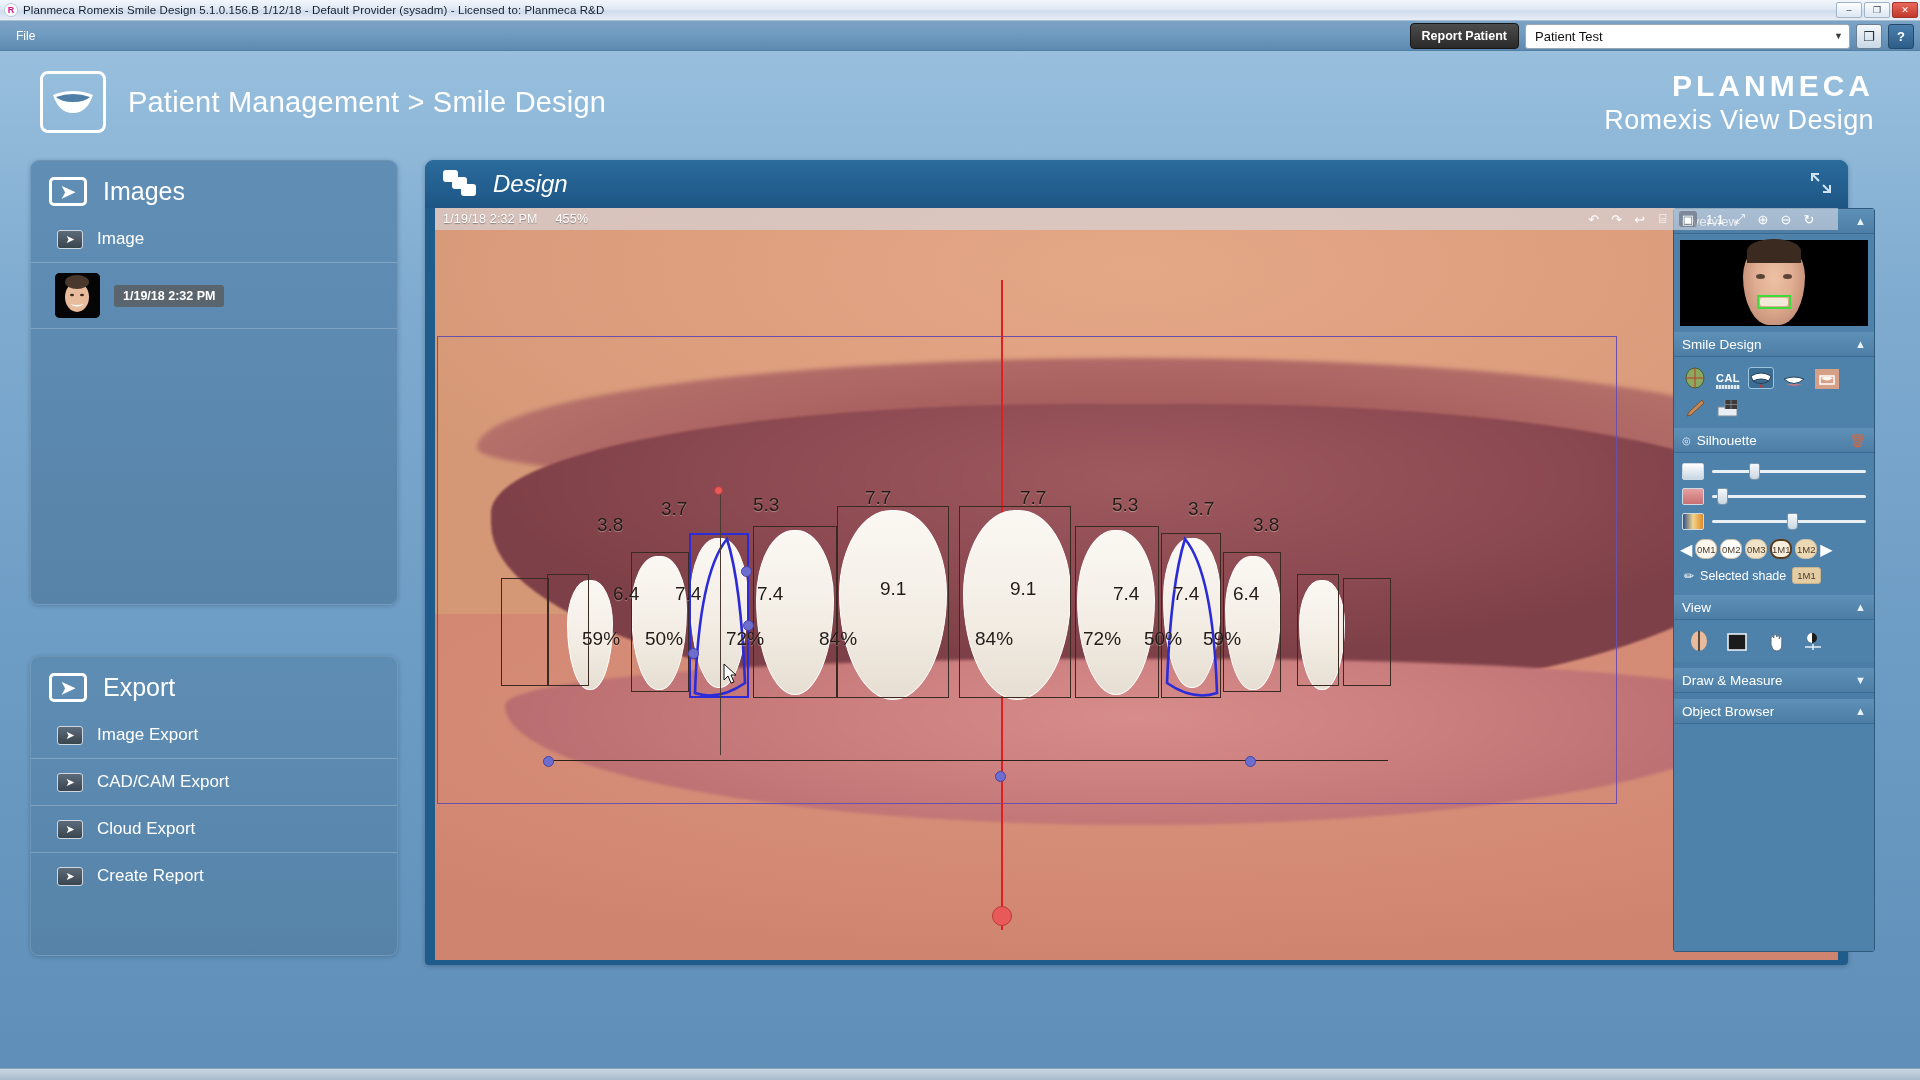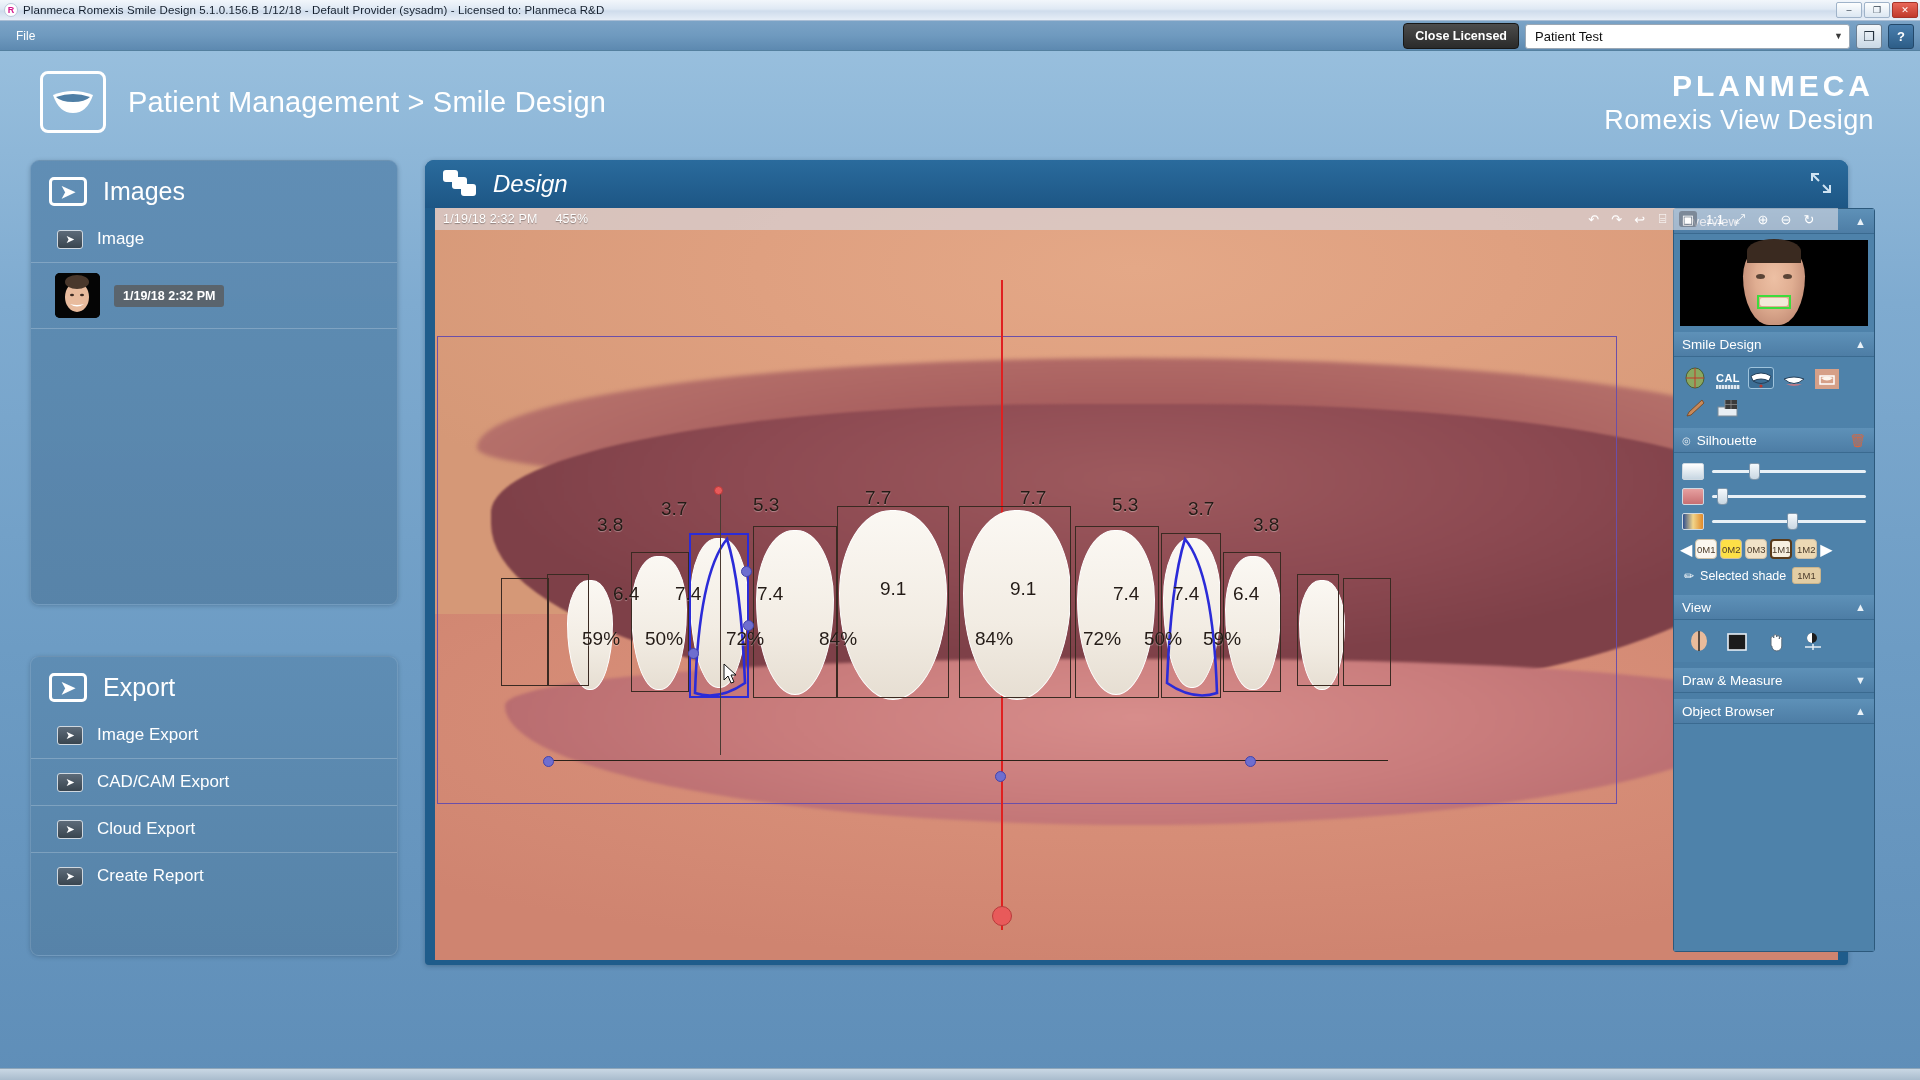--- a/index.html
+++ b/index.html
@@ -206,21 +206,21 @@
   .ico.sel { background: #3c6e95; border: 1px solid #9fc4dd; }
   .cal-txt { font-size: 11px; font-weight: bold; color: #fff; letter-spacing: .5px; }
   .slider-row { display:flex; align-items:center; gap: 8px; padding: 4px 2px; }
   .sl-ico { width: 22px; height: 17px; border-radius: 2px; border: 1px solid #cfd9e2; }
   .sl-track { flex: 1; height: 3px; background: #e9f1f7; border-radius: 2px; position: relative; }
   .sl-knob { position:absolute; top: -7px; width: 11px; height: 17px;
              background: linear-gradient(180deg,#f5f9fc,#c9d7e2); border: 1px solid #7e96ab;
              border-radius: 2px 2px 4px 4px; }
   .shades { display:flex; align-items:center; gap: 3px; padding: 5px 0; }
   .shade {
-    width: 22px; height: 20px; border-radius: 4px; font-size: 9.5px; color: #4a3b2a;
+    width: 22px; height: 20px; border-radius: 9px; font-size: 9.5px; color: #4a3b2a;
     display:flex; align-items:center; justify-content:center; border: 1px solid #cdbfa6;
   }
   .shade.sel { border: 2px solid #5a3b1a; }
   .arrow-nav { color: #fff; font-size: 16px; }
   .sel-shade-row { display:flex; align-items:center; gap:6px; font-size: 12.5px; color:#fff; padding: 3px 0 5px 4px; }
   .badge-shade { background:#e2cda4; color:#4a3b2a; font-size:9.5px; border-radius:3px; padding:2px 4px; border:1px solid #c9b48c; }
   .trash { margin-left: auto; color: #d9663f; font-size: 13px; }
 
   
   #bottombar { position: absolute; left: 0; bottom: 0; width: 100%; height: 12px;
@@ -235,21 +235,21 @@
   <div class="win-btns">
     <div class="win-btn">–</div>
     <div class="win-btn">❐</div>
     <div class="win-btn close">✕</div>
   </div>
 </div>
 
 <div id="menubar">
   <div class="menu-item">File</div>
   <div class="patient-area">
-    <div class="btn-dark">Close Licensed</div>
+    <div class="btn-dark">Report Patient</div>
     <div class="patient-select">
       <span>Patient Test</span>
       <span class="chev">▼</span>
     </div>
     <div class="sq-btn">❐</div>
     <div class="sq-btn help">?</div>
   </div>
 </div>
 
 <div id="banner">
@@ -540,21 +540,21 @@
       <div class="slider-row">
         <div class="sl-ico" style="background:linear-gradient(90deg,#2f4f8f,#f2d58a,#e08a2a);"></div>
         <div class="sl-track">
             <div class="sl-knob" style="left:49%"></div>
           </div>
       </div>
 
       <div class="shades">
         <span class="arrow-nav">◀</span>
         <div class="shade" style="background:#fbf7ef;">0M1</div>
-        <div class="shade" style="background:#fde047;">0M2</div>
+        <div class="shade" style="background:#ffffff;">0M2</div>
         <div class="shade" style="background:#f0e2c7;">0M3</div>
         <div class="shade sel" style="background:#f6efe0;">1M1</div>
         <div class="shade" style="background:#ecd9b4;">1M2</div>
         <span class="arrow-nav">▶</span>
       </div>
       <div class="sel-shade-row">
         <span style="font-size:12px;">✏</span>
         <span>Selected shade</span>
         <span class="badge-shade">1M1</span>
       </div>

